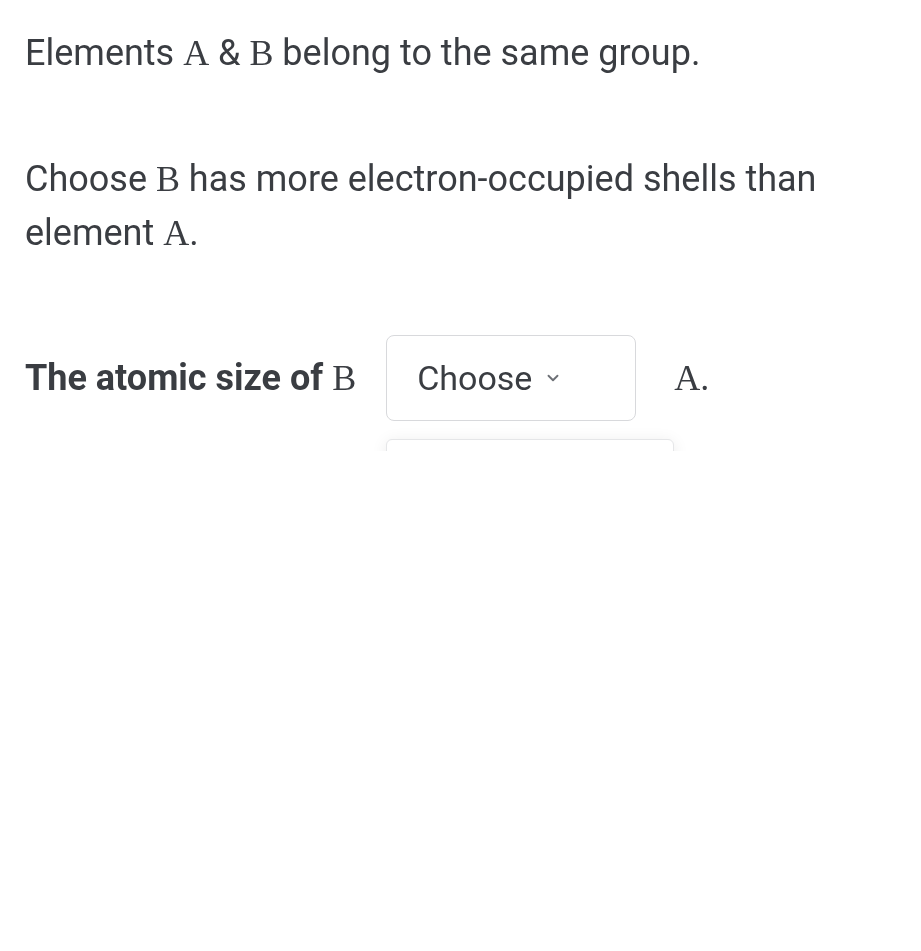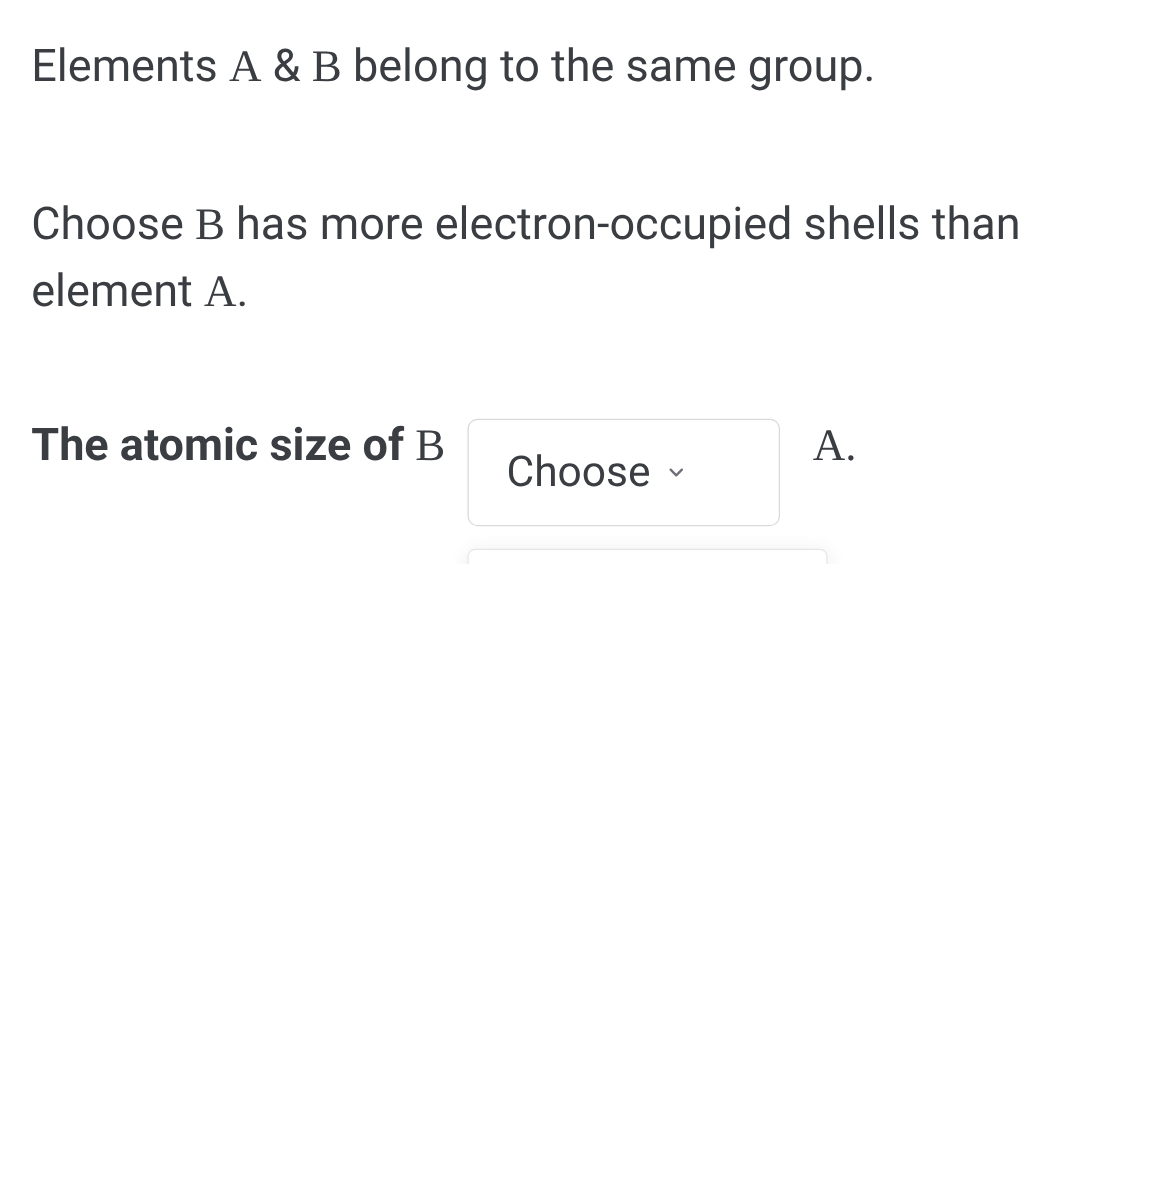--- a/index.html
+++ b/index.html
@@ -27,23 +27,23 @@
       color: #3a3d42;
       margin-bottom: 75px;
       line-height: 1.5;
     }
     .serif {
       font-family: "Times New Roman", Times, serif;
       font-weight: 400;
     }
     .question-row {
       display: flex;
-      align-items: flex-start;
+      align-items: center;
       flex-wrap: wrap;
-      gap: 18px;
+      gap: 30px;
       font-size: 36px;
     }
     .question-lead {
       font-weight: 700;
       color: #3a3d42;
     }
     .question-lead .serif {
       font-weight: 400;
     }
     .question-tail {

